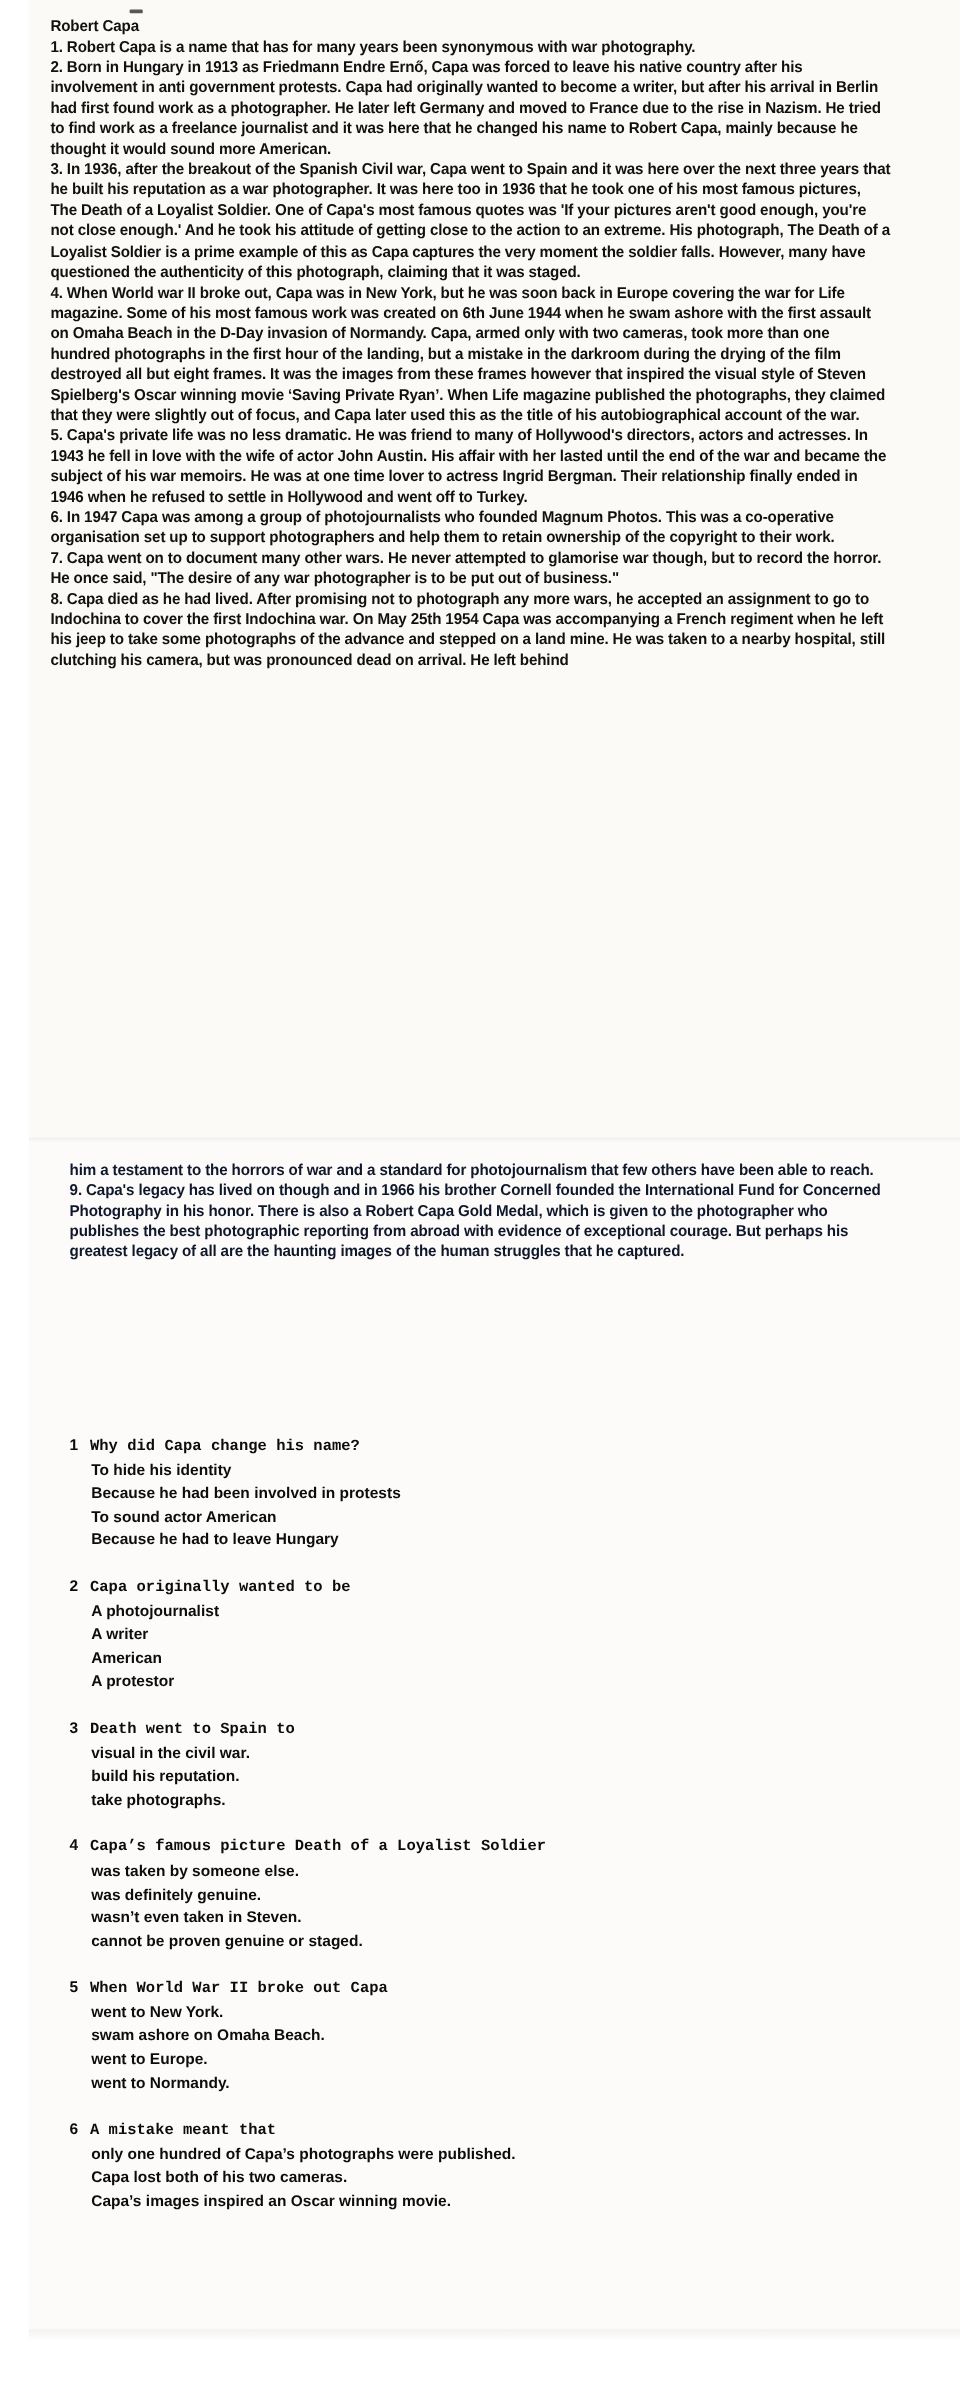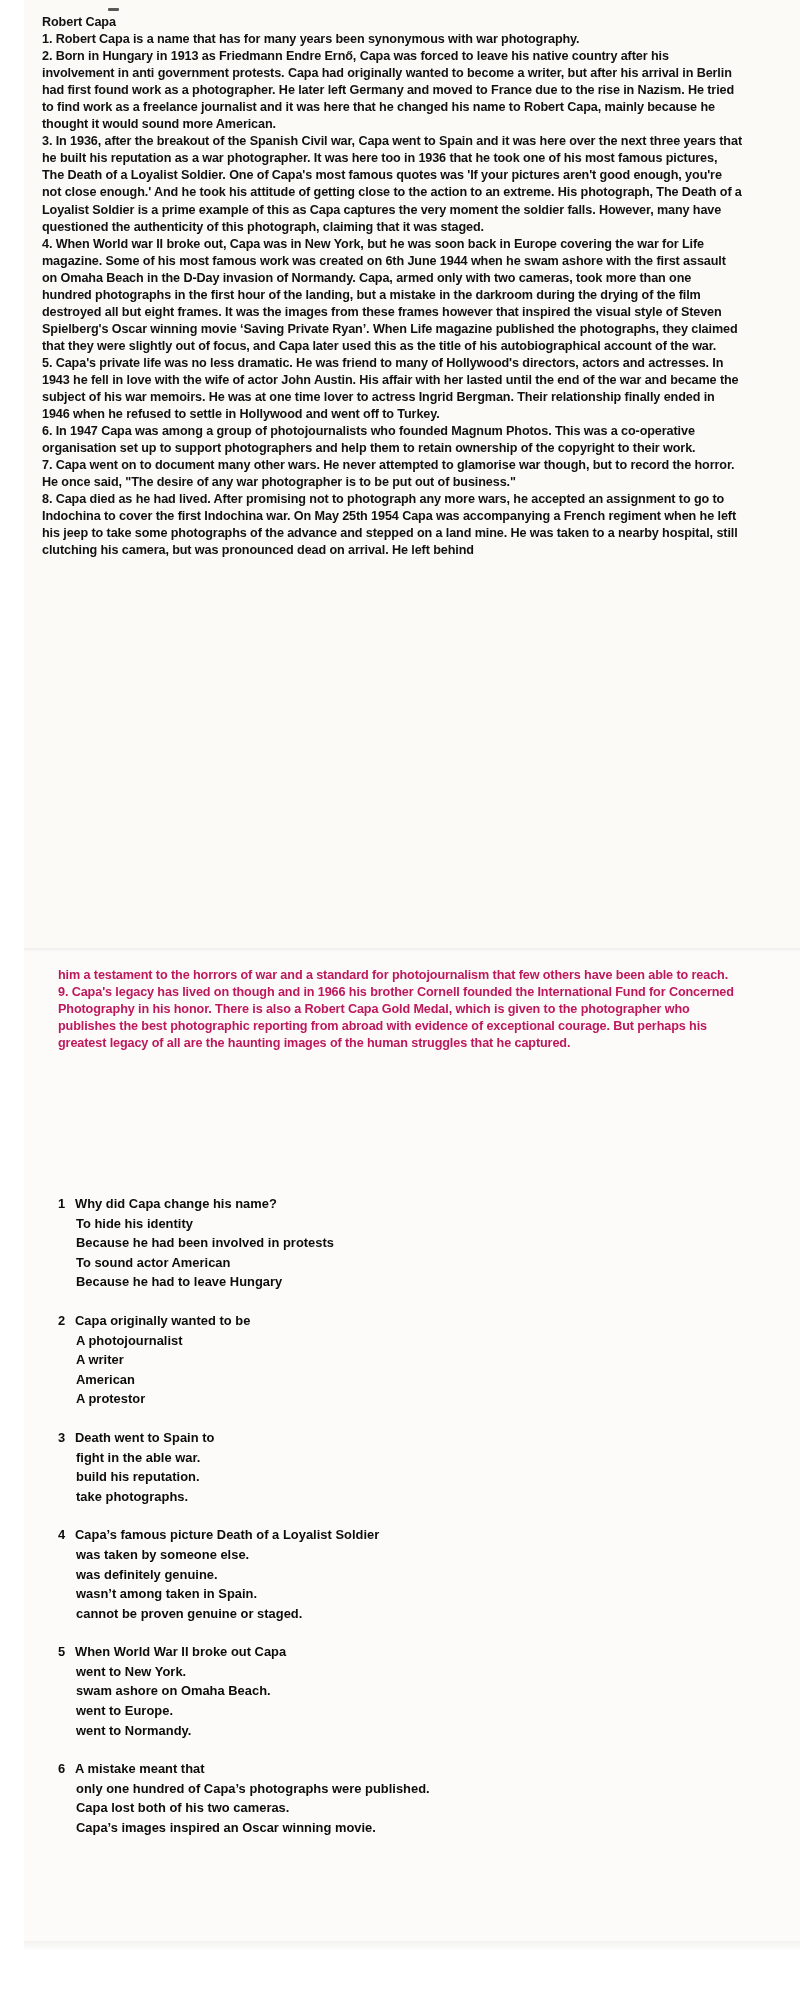--- a/index.html
+++ b/index.html
@@ -82,21 +82,21 @@
     transform: scaleX(.965);
     transform-origin: left center;
   }
 
   
   #article-continued {
     position: absolute;
     left: 54px;
     top: 966px;
     width: 712px;
-    color: #be185d;
+    color: #0f172a;
     font-family: "Liberation Sans", sans-serif;
     font-weight: bold;
     font-size: 13.1px;
     line-height: 17.05px;
     letter-spacing: -0.12px;
   }
   #article-continued p {
     margin: 0;
     padding: 0;
     -webkit-transform: scaleX(.965);
@@ -118,21 +118,21 @@
     letter-spacing: 0.02px;
   }
   .quiz-item { margin: 0 0 19px 0; }
   .quiz-item:last-child { margin-bottom: 0; }
   .quiz-stem {
     display: flex;
     align-items: baseline;
     white-space: pre;
   }
   .quiz-num { display: inline-block; min-width: 17px; }
-  .quiz-stem-text { display: inline-block; }
+  .quiz-stem-text { display: inline-block; font-family: Liberation Mono, monospace; }
   .quiz-option {
     padding-left: 18px;
     white-space: pre;
   }
 </style>
 </head>
 <body>
 
 <div id="scan-page">
 
@@ -182,33 +182,33 @@
       <div class="quiz-option">A writer</div>
       <div class="quiz-option">American</div>
       <div class="quiz-option">A protestor</div>
     </div>
 
     <div class="quiz-item">
       <div class="quiz-stem">
         <span class="quiz-num">3</span>
         <span class="quiz-stem-text">Death went to Spain to</span>
       </div>
-      <div class="quiz-option">fight in the able war.</div>
+      <div class="quiz-option">visual in the civil war.</div>
       <div class="quiz-option">build his reputation.</div>
       <div class="quiz-option">take photographs.</div>
     </div>
 
     <div class="quiz-item">
       <div class="quiz-stem">
         <span class="quiz-num">4</span>
         <span class="quiz-stem-text">Capa’s famous picture Death of a Loyalist Soldier</span>
       </div>
       <div class="quiz-option">was taken by someone else.</div>
       <div class="quiz-option">was definitely genuine.</div>
-      <div class="quiz-option">wasn’t among taken in Spain.</div>
+      <div class="quiz-option">wasn’t even taken in Steven.</div>
       <div class="quiz-option">cannot be proven genuine or staged.</div>
     </div>
 
     <div class="quiz-item">
       <div class="quiz-stem">
         <span class="quiz-num">5</span>
         <span class="quiz-stem-text">When World War II broke out Capa</span>
       </div>
       <div class="quiz-option">went to New York.</div>
       <div class="quiz-option">swam ashore on Omaha Beach.</div>

